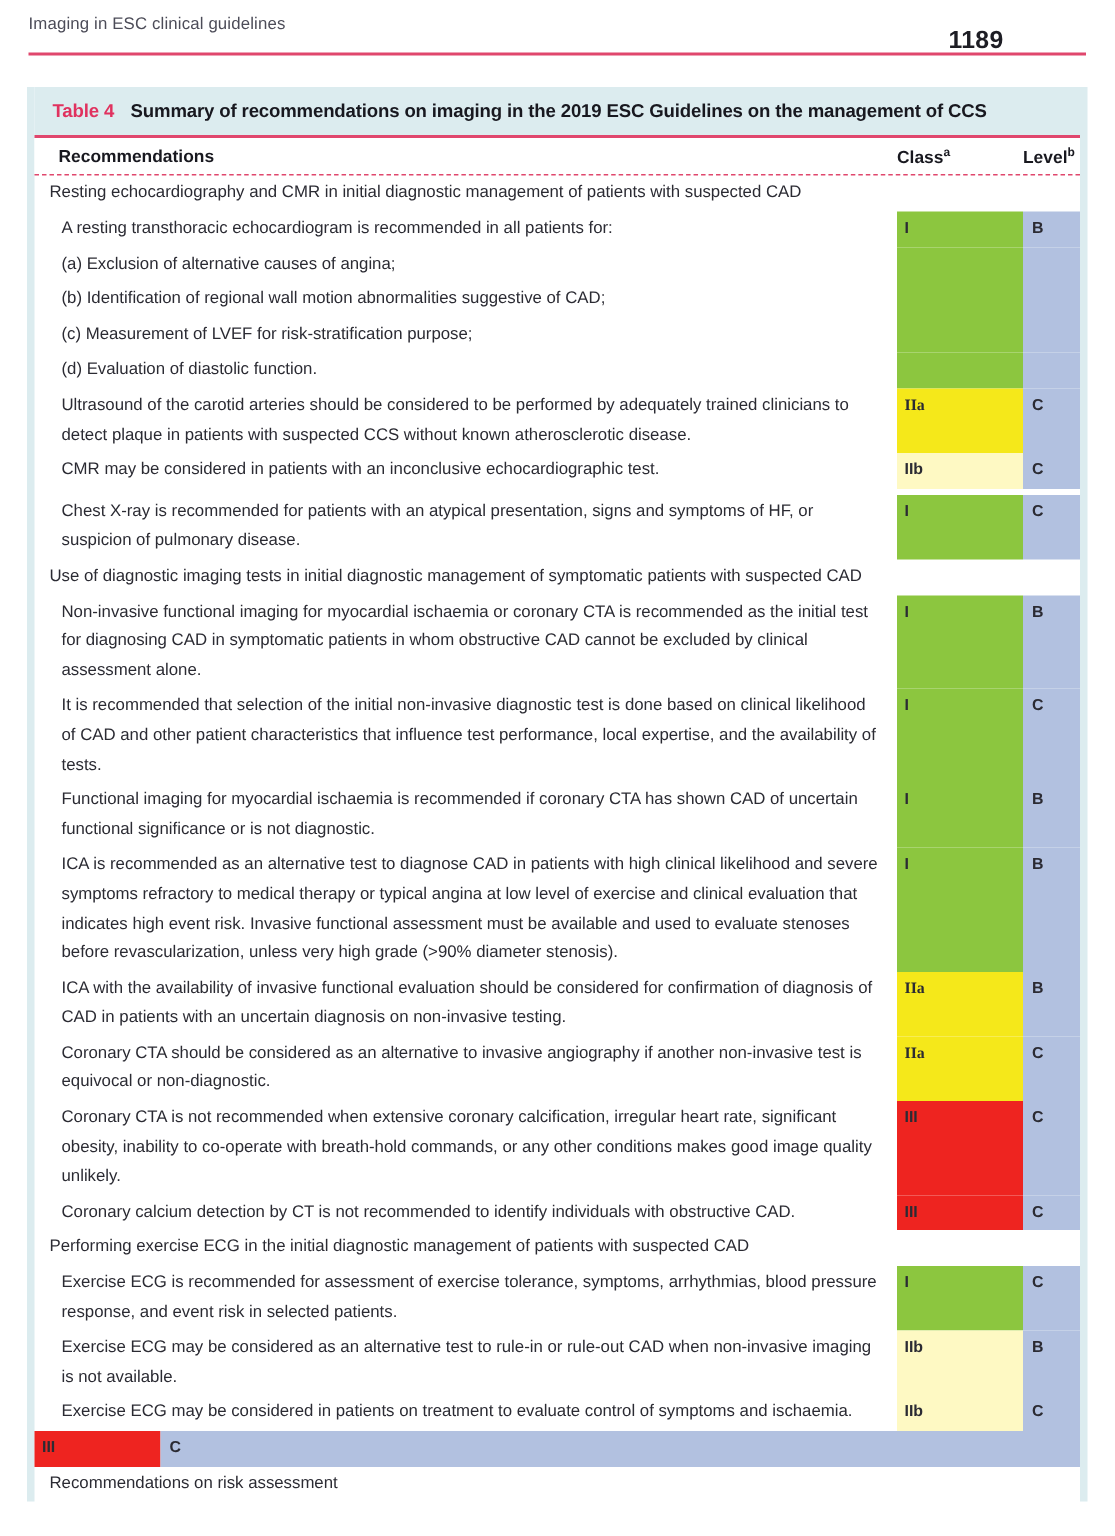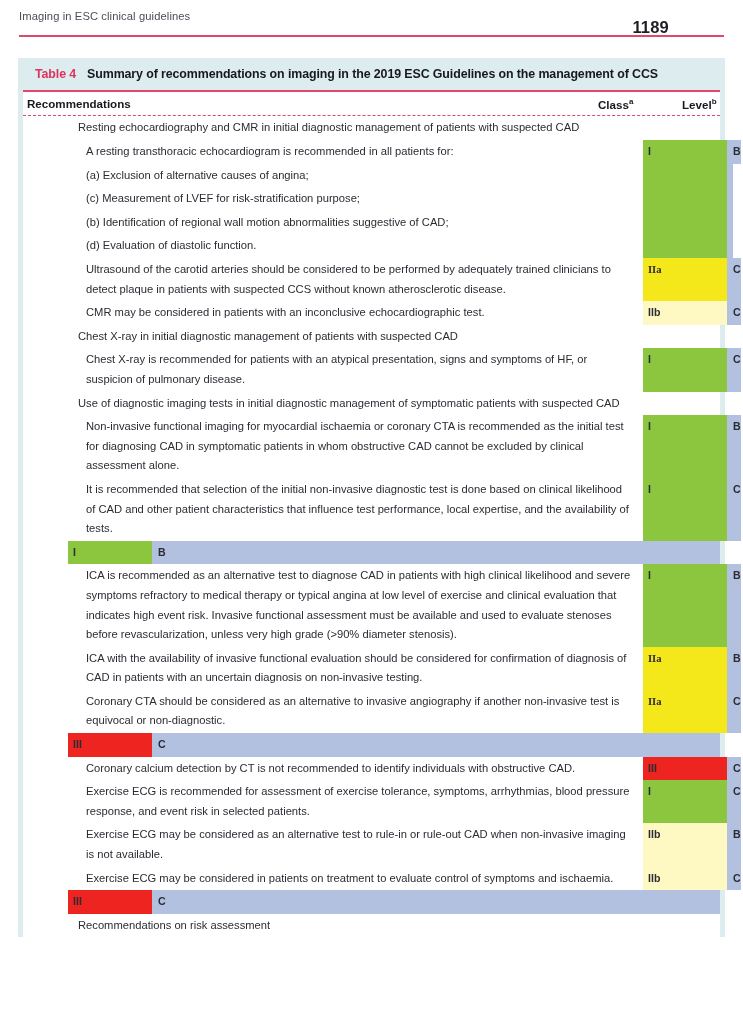--- a/index.html
+++ b/index.html
@@ -74,21 +74,21 @@
     margin: 0;
   }
   .colhead {
     display: flex;
     align-items: flex-end;
     padding: 5px 0 5px 0;
     background: #fff;
   }
   .colhead .c-rec {
     flex: 0 0 575px;
-    padding-left: 4px;
+    padding-left: 16px;
     box-sizing: border-box;
     font-size: 11.6px;
     font-weight: bold;
     color: #18181f;
   }
   .colhead .c-class {
     flex: 0 0 84px;
     font-size: 11.6px;
     font-weight: bold;
     color: #18181f;
@@ -105,21 +105,20 @@
     border-top: 1.4px dashed #e0476d;
     margin: 0 0 0 0;
   }
 
   
   .tbody { position: relative; }
   .row {
     display: flex;
     align-items: stretch;
     min-height: 0;
-    margin-left: 45px;
   }
   .cell-rec {
     flex: 0 0 575px;
     box-sizing: border-box;
     padding: 2px 10px 2px 12px;
     font-size: 11.2px;
     line-height: 19.6px;
     color: #2b2b33;
   }
   .cell-rec.section {
@@ -189,46 +188,45 @@
         <div class="cell-rec indent">A resting transthoracic echocardiogram is recommended in all patients for:</div>
         <div class="cell-class k-I">I</div>
         <div class="cell-level lvl">B</div>
       </div>
       <div class="row">
         <div class="cell-rec indent">(a) Exclusion of alternative causes of angina;</div>
         <div class="cell-class k-I"></div>
         <div class="cell-level lvl"></div>
       </div>
       <div class="row">
+        <div class="cell-rec indent">(b) Identification of regional wall motion abnormalities suggestive of CAD;</div>
+        <div class="cell-class k-I"></div>
+        <div class="cell-level lvl"></div>
+      </div>
+      <div class="row">
         <div class="cell-rec indent">(c) Measurement of LVEF for risk-stratification purpose;</div>
         <div class="cell-class k-I"></div>
         <div class="cell-level lvl"></div>
       </div>
       <div class="row">
-        <div class="cell-rec indent">(b) Identification of regional wall motion abnormalities suggestive of CAD;</div>
-        <div class="cell-class k-I"></div>
-        <div class="cell-level lvl"></div>
-      </div>
-      <div class="row">
         <div class="cell-rec indent">(d) Evaluation of diastolic function.</div>
         <div class="cell-class k-I"></div>
         <div class="cell-level lvl"></div>
       </div>
       <div class="row">
         <div class="cell-rec indent">Ultrasound of the carotid arteries should be considered to be performed by adequately trained clinicians to detect plaque in patients with suspected CCS without known atherosclerotic disease.</div>
         <div class="cell-class k-IIa">IIa</div>
         <div class="cell-level lvl">C</div>
       </div>
       <div class="row">
         <div class="cell-rec indent">CMR may be considered in patients with an inconclusive echocardiographic test.</div>
         <div class="cell-class k-IIb">IIb</div>
         <div class="cell-level lvl">C</div>
       </div>
       <div class="row">
-        <div class="cell-rec section">Chest X-ray in initial diagnostic management of patients with suspected CAD</div>
         <div class="cell-class blank"></div>
         <div class="cell-level blank"></div>
       </div>
       <div class="row">
         <div class="cell-rec indent">Chest X-ray is recommended for patients with an atypical presentation, signs and symptoms of HF, or suspicion of pulmonary disease.</div>
         <div class="cell-class k-I">I</div>
         <div class="cell-level lvl">C</div>
       </div>
       <div class="row">
         <div class="cell-rec section">Use of diagnostic imaging tests in initial diagnostic management of symptomatic patients with suspected CAD</div>
@@ -239,48 +237,55 @@
         <div class="cell-rec indent">Non-invasive functional imaging for myocardial ischaemia or coronary CTA is recommended as the initial test for diagnosing CAD in symptomatic patients in whom obstructive CAD cannot be excluded by clinical assessment alone.</div>
         <div class="cell-class k-I">I</div>
         <div class="cell-level lvl">B</div>
       </div>
       <div class="row">
         <div class="cell-rec indent">It is recommended that selection of the initial non-invasive diagnostic test is done based on clinical likelihood of CAD and other patient characteristics that influence test performance, local expertise, and the availability of tests.</div>
         <div class="cell-class k-I">I</div>
         <div class="cell-level lvl">C</div>
       </div>
       <div class="row">
+        <div class="cell-rec indent">Functional imaging for myocardial ischaemia is recommended if coronary CTA has shown CAD of uncertain functional significance or is not diagnostic.</div>
         <div class="cell-class k-I">I</div>
         <div class="cell-level lvl">B</div>
       </div>
       <div class="row">
         <div class="cell-rec indent">ICA is recommended as an alternative test to diagnose CAD in patients with high clinical likelihood and severe symptoms refractory to medical therapy or typical angina at low level of exercise and clinical evaluation that indicates high event risk. Invasive functional assessment must be available and used to evaluate stenoses before revascularization, unless very high grade (&gt;90% diameter stenosis).</div>
         <div class="cell-class k-I">I</div>
         <div class="cell-level lvl">B</div>
       </div>
       <div class="row">
         <div class="cell-rec indent">ICA with the availability of invasive functional evaluation should be considered for confirmation of diagnosis of CAD in patients with an uncertain diagnosis on non-invasive testing.</div>
         <div class="cell-class k-IIa">IIa</div>
         <div class="cell-level lvl">B</div>
       </div>
       <div class="row">
         <div class="cell-rec indent">Coronary CTA should be considered as an alternative to invasive angiography if another non-invasive test is equivocal or non-diagnostic.</div>
         <div class="cell-class k-IIa">IIa</div>
         <div class="cell-level lvl">C</div>
       </div>
       <div class="row">
+        <div class="cell-rec indent">Coronary CTA is not recommended when extensive coronary calcification, irregular heart rate, significant obesity, inability to co-operate with breath-hold commands, or any other conditions makes good image quality unlikely.</div>
         <div class="cell-class k-III">III</div>
         <div class="cell-level lvl">C</div>
       </div>
       <div class="row">
         <div class="cell-rec indent">Coronary calcium detection by CT is not recommended to identify individuals with obstructive CAD.</div>
         <div class="cell-class k-III">III</div>
         <div class="cell-level lvl">C</div>
       </div>
       <div class="row">
+        <div class="cell-rec section">Performing exercise ECG in the initial diagnostic management of patients with suspected CAD</div>
+        <div class="cell-class blank"></div>
+        <div class="cell-level blank"></div>
+      </div>
+      <div class="row">
         <div class="cell-rec indent">Exercise ECG is recommended for assessment of exercise tolerance, symptoms, arrhythmias, blood pressure response, and event risk in selected patients.</div>
         <div class="cell-class k-I">I</div>
         <div class="cell-level lvl">C</div>
       </div>
       <div class="row">
         <div class="cell-rec indent">Exercise ECG may be considered as an alternative test to rule-in or rule-out CAD when non-invasive imaging is not available.</div>
         <div class="cell-class k-IIb">IIb</div>
         <div class="cell-level lvl">B</div>
       </div>
       <div class="row">

